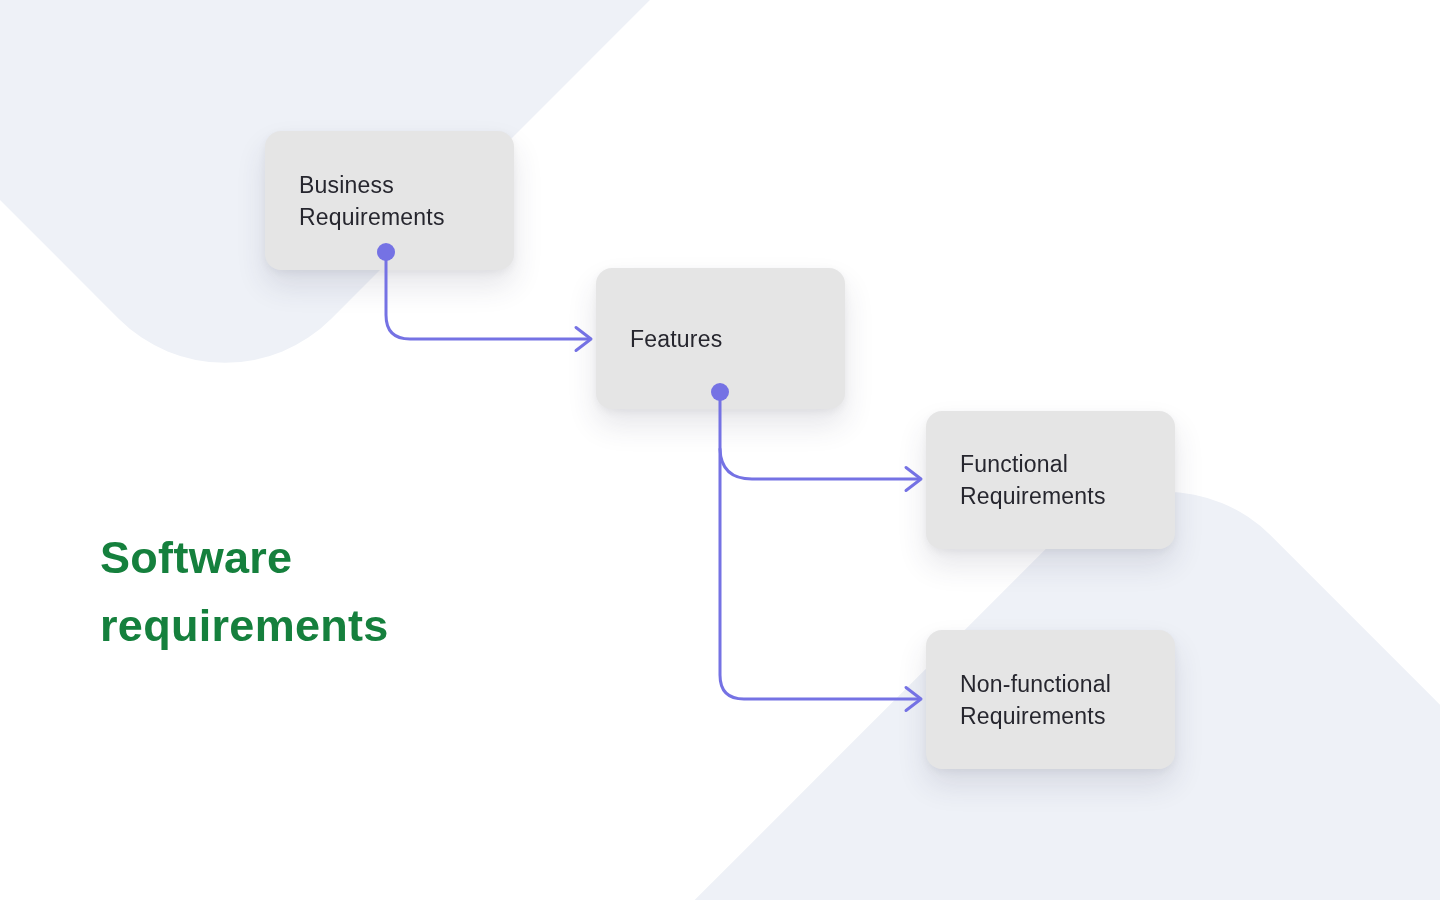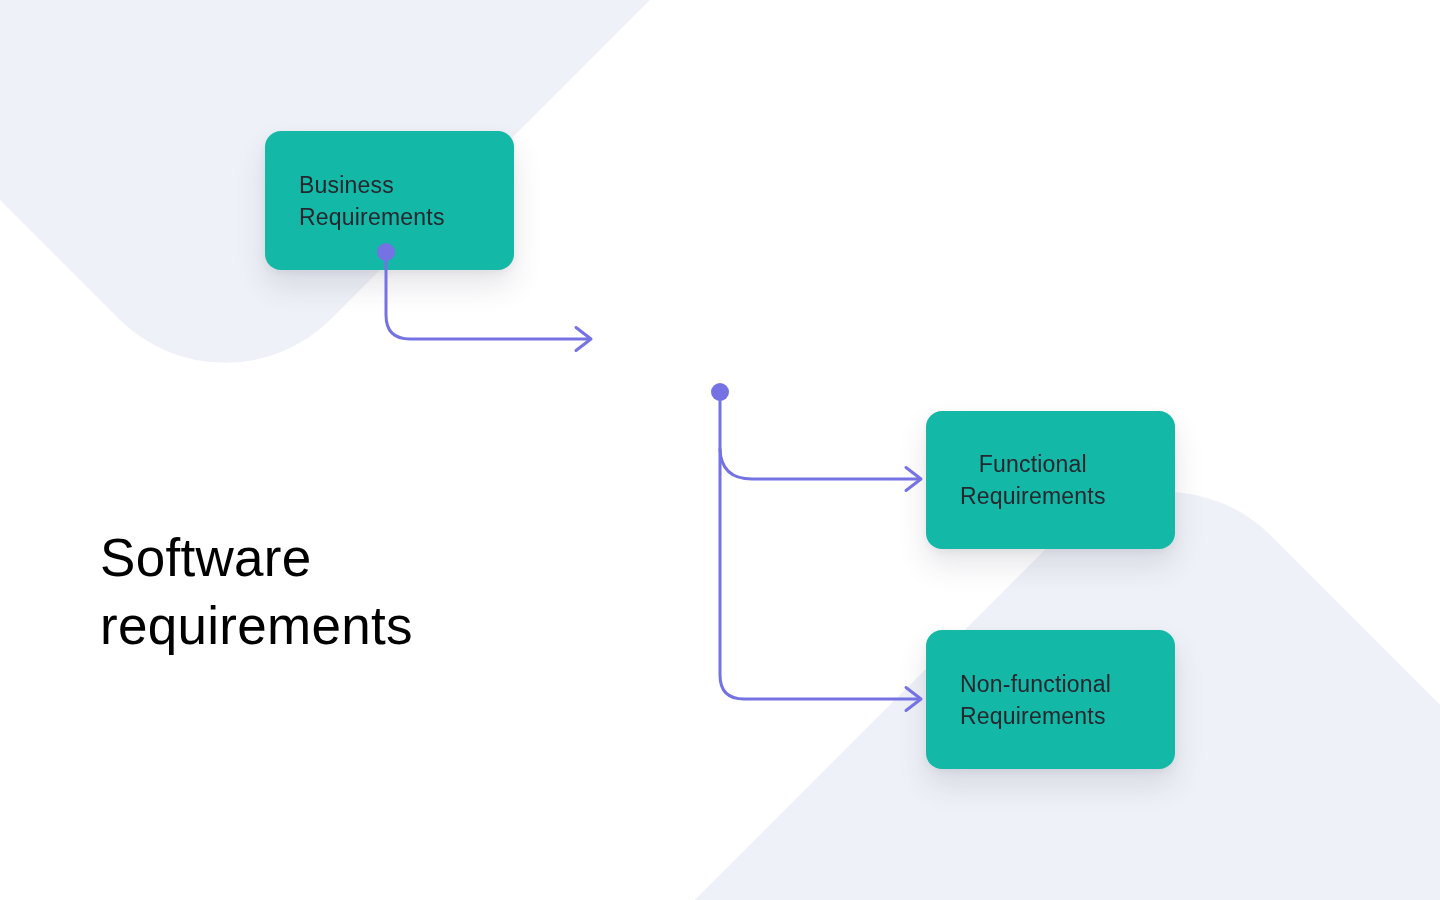--- a/index.html
+++ b/index.html
@@ -36,60 +36,60 @@
     left: 365px;
     top: 761px;
     transform: rotate(45deg);
   }
 
   
   .node {
     position: absolute;
     width: 249px;
     height: 139px;
-    background: #14b8a6;
+    background: #e5e5e5;
     border-radius: 16px;
     box-shadow: 0 16px 30px rgba(50, 50, 80, 0.12), 0 3px 8px rgba(0, 0, 0, 0.05);
     display: flex;
     align-items: center;
     z-index: 2;
   }
   .node-label {
     padding-left: 34px;
     padding-right: 16px;
     font-size: 23px;
     line-height: 32px;
     font-weight: 500;
     color: #26262e;
     white-space: pre-line;
     letter-spacing: 0.2px;
   }
   .node-business      { left: 265px; top: 131px; }
   .node-features      { left: 596px; top: 268px; height: 141px; }
-  .node-functional    { left: 926px; top: 411px; height: 138px; text-align: center; }
+  .node-functional    { left: 926px; top: 411px; height: 138px; }
   .node-nonfunctional { left: 926px; top: 630px; align-items: center; }
 
   
   .connectors {
     position: absolute;
     left: 0;
     top: 0;
     z-index: 3;
     pointer-events: none;
   }
 
   
   .title {
     position: absolute;
     left: 100px;
     top: 524px;
-    font-size: 53px;
+    font-size: 45px;
     line-height: 68px;
-    font-weight: 400;
-    color: #000000;
+    font-weight: 700;
+    color: #15803d;
     white-space: pre-line;
     z-index: 2;
     letter-spacing: 0.3px;
   }
 </style>
 </head>
 <body>
 
 <div class="canvas">
 
@@ -97,20 +97,23 @@
   <div class="blob blob-bottom-right"></div>
 
   <div class="title">Software
 requirements</div>
 
   <div class="node node-business">
     <span class="node-label">Business
 Requirements</span>
   </div>
 
+  <div class="node node-features">
+    <span class="node-label">Features</span>
+  </div>
 
   <div class="node node-functional">
     <span class="node-label">Functional
 Requirements</span>
   </div>
 
   <div class="node node-nonfunctional">
     <span class="node-label">Non-functional
 Requirements</span>
   </div>

